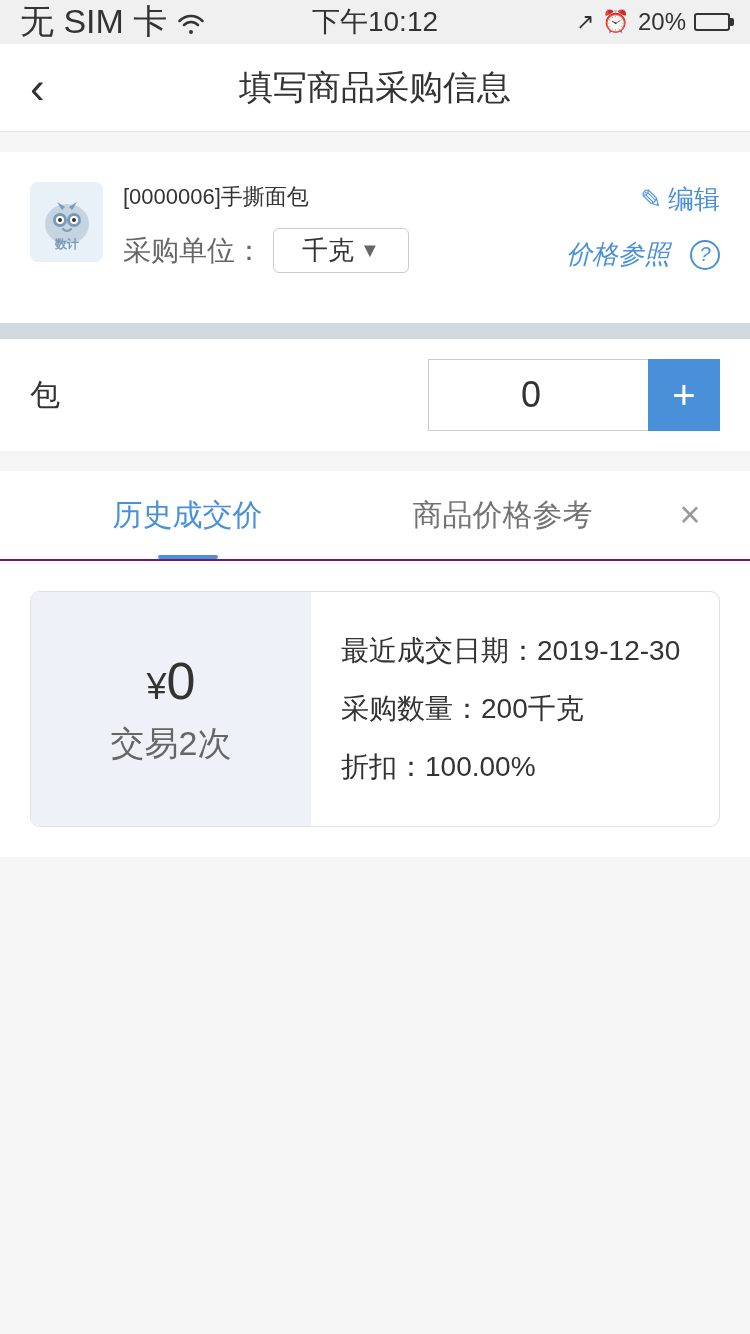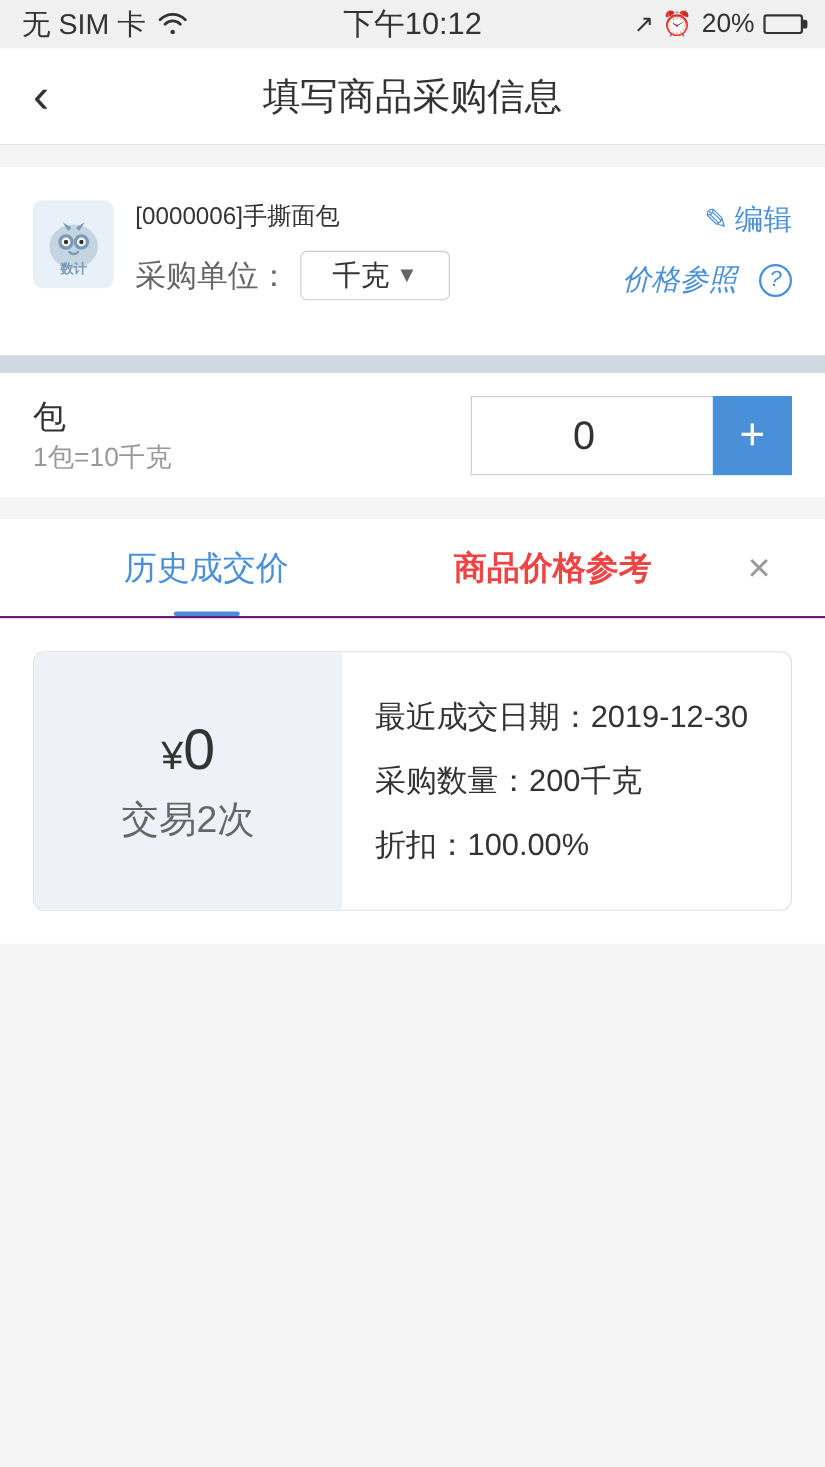--- a/index.html
+++ b/index.html
@@ -16,21 +16,21 @@
     .status-bar {
       width: 750px;
       height: 44px;
       background: #f0f0f0;
       display: flex;
       align-items: center;
       justify-content: space-between;
       padding: 0 20px;
     }
     .status-left {
-      font-size: 26px;
+      font-size: 34px;
       font-weight: 500;
       color: #333;
       display: flex;
       align-items: center;
       gap: 10px;
     }
     .status-center {
       font-size: 28px;
       font-weight: 500;
       color: #333;
@@ -267,24 +267,23 @@
       padding: 0 30px;
       position: relative;
     }
     .tab-item {
       flex: 1;
       height: 88px;
       display: flex;
       align-items: center;
       justify-content: center;
       font-size: 30px;
-      color: #ef4444;
+      color: #737373;
       cursor: pointer;
       position: relative;
-      font-weight: bold;
     }
     .tab-item.active {
       color: #4a90d9;
       font-weight: 500;
     }
     .tab-item.active::after {
       content: '';
       position: absolute;
       bottom: 0;
       left: 50%;
@@ -430,21 +429,20 @@
       </div>
     </div>
   </div>
 </div>
 
 <div class="gray-divider"></div>
 
 <div class="quantity-section">
   <div class="quantity-label-group">
     <span class="quantity-unit">包</span>
-    <span class="quantity-conversion">1包=10千克</span>
   </div>
   <div class="quantity-input-group">
     <input class="quantity-input" type="number" value="0" style="">
     <button class="quantity-plus">+</button>
   </div>
 </div>
 
 <div class="tabs-section">
   <div class="tabs-header">
     <div class="tab-item active">

